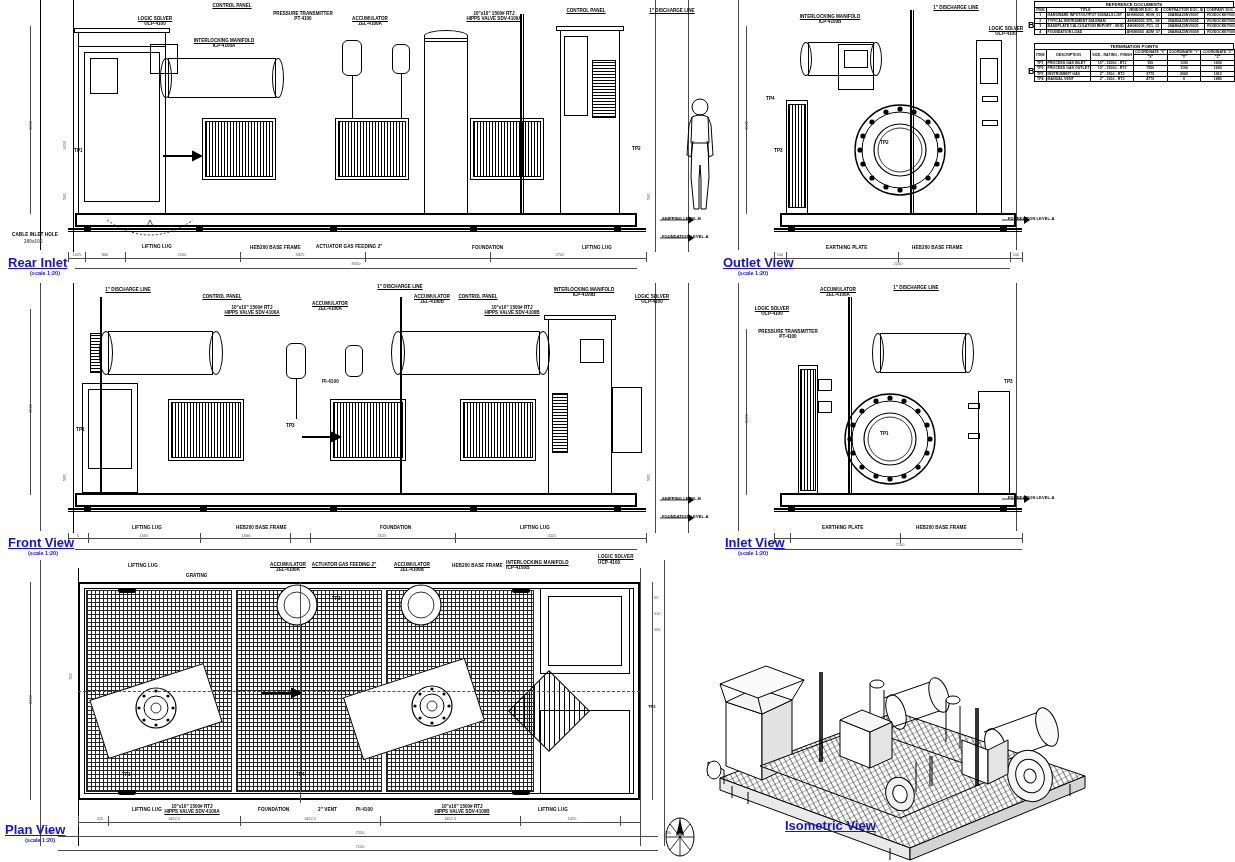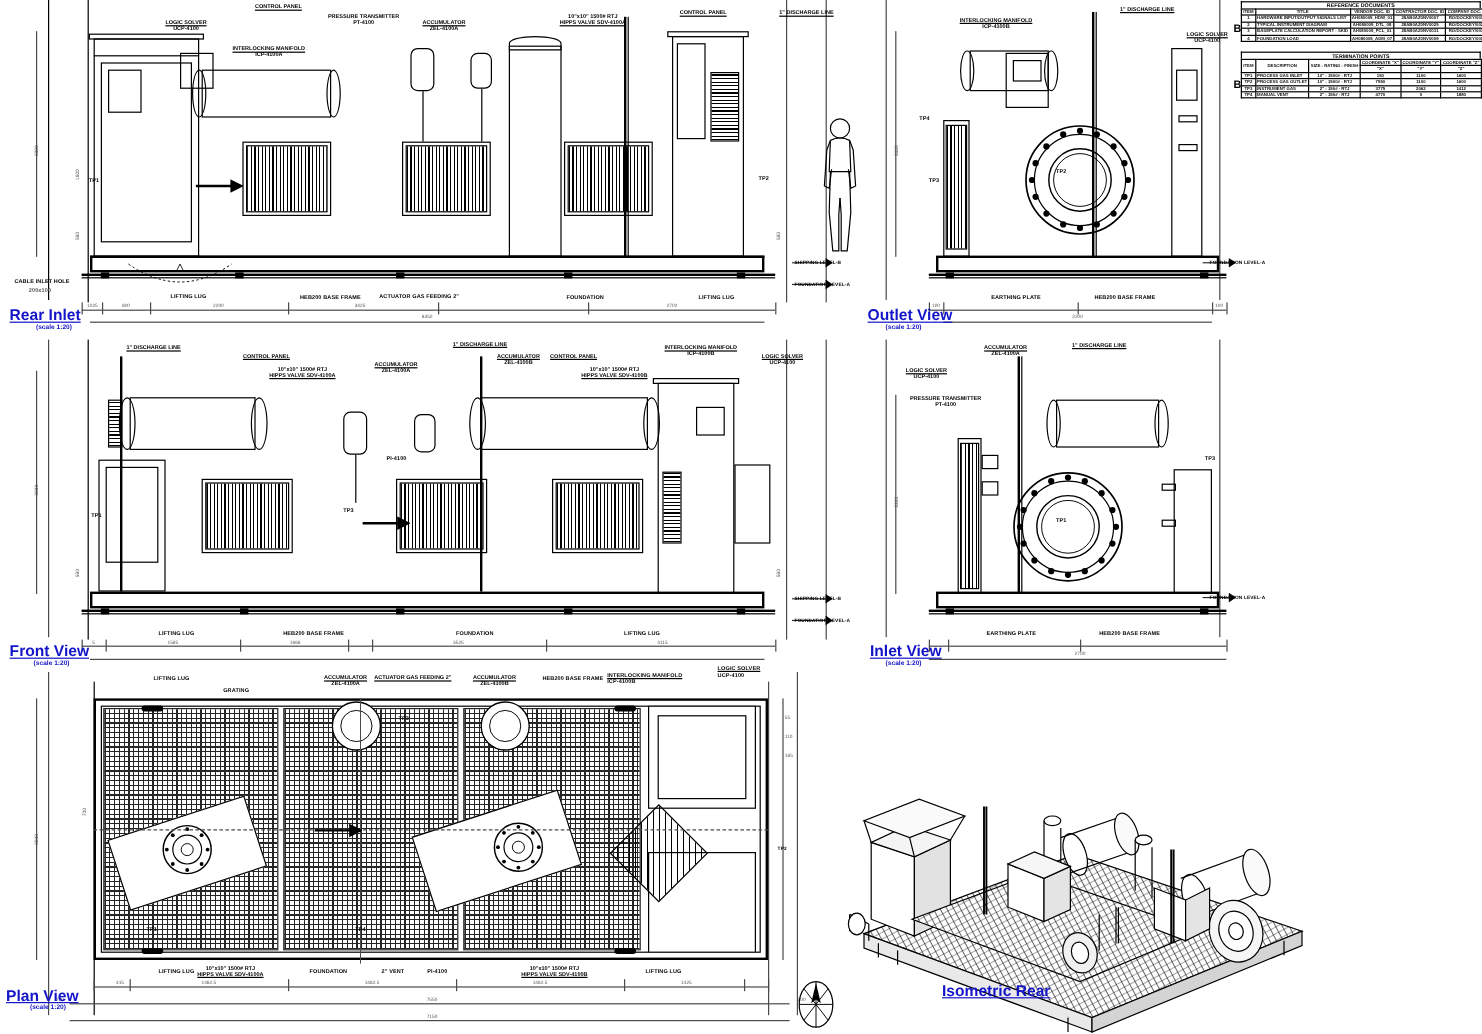--- a/index.html
+++ b/index.html
@@ -721,21 +721,21 @@
         <path d="M120 92 L120 182 M122 92 L122 182" stroke-width="1.6"></path>
         <path d="M276 128 L276 206 M278 128 L278 206" stroke-width="1.6"></path>
 
         <path d="M230 176 L230 206 M232 176 L232 206"></path>
         <path d="M216 182 L216 212"></path>
 
         <path d="M8 182 L24 190 M8 182 L8 196 M24 190 L24 204"></path>
         <ellipse cx="14" cy="190" rx="7" ry="9" fill="#fff"></ellipse>
       </g>
     </svg>
-    <div class="vtitle" style="left:85px;top:238px;">Isometric Rear</div>
+    <div class="vtitle" style="left:85px;top:238px;">Isometric View</div>
   </div>
 
   <div class="ab" style="left:1034px;top:1px;width:200px;">
     <div class="tbltitle" style="border:1px solid #000;border-bottom:0;background:#fff;">REFERENCE DOCUMENTS</div>
     <table class="tbl" style="position:relative;width:200px;">
       <thead>
         <tr>
           <th style="width:12px;">ITEM</th>
           <th style="width:62px;">TITLE</th>
           <th style="width:38px;">VENDOR DOC. ID</th>

